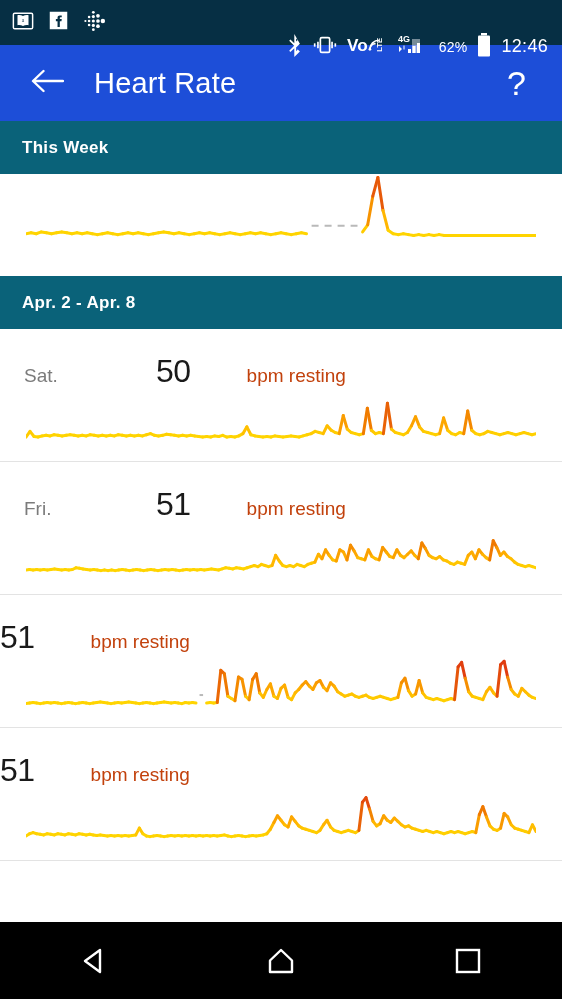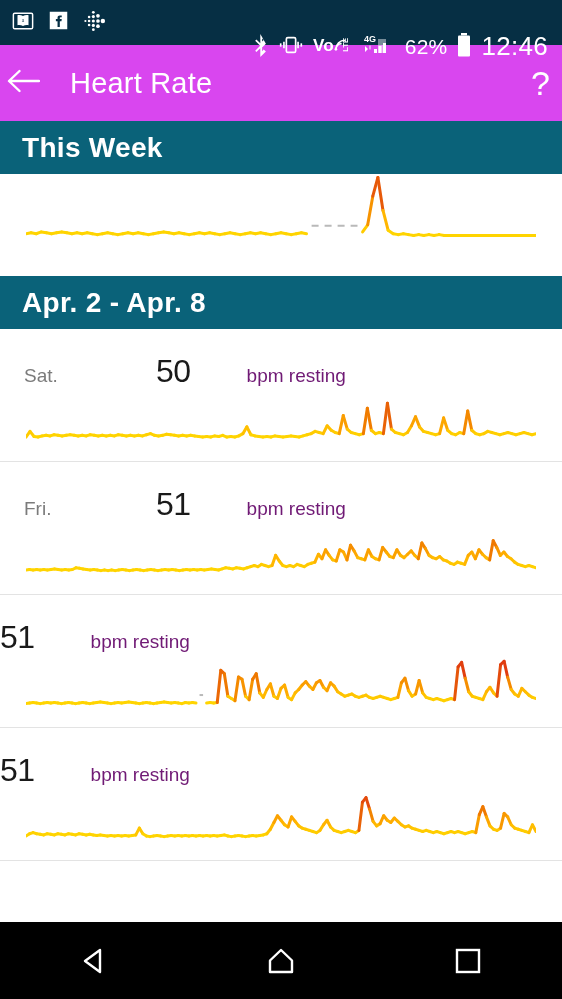--- a/index.html
+++ b/index.html
@@ -14,60 +14,60 @@
   
   .statusbar {
     height: 45px; background: #062f44;
     display: flex; align-items: center;
     padding: 0 14px 0 12px;
     color: #fff;
   }
   .sb-left { display: flex; align-items: center; gap: 14px; }
   .sb-right { display: flex; align-items: center; gap: 9px; margin-left: auto; margin-top: 48px; }
   .sb-ico { display: block; }
-  .sb-text { font-size: 21px; letter-spacing: .2px; color: #fff; }
-  .sb-clock { font-size: 26px; letter-spacing: .3px; color: #fff; }
+  .sb-text { font-size: 14px; letter-spacing: .2px; color: #fff; }
+  .sb-clock { font-size: 18px; letter-spacing: .3px; color: #fff; }
 
   
   .appbar {
-    height: 76px; background: #d946ef;
-    display: flex; align-items: center; padding: 0 6px;
+    height: 76px; background: #1d4ed8;
+    display: flex; align-items: center; padding: 0 30px;
   }
   .appbar-title {
     color: #fff; font-size: 29px; font-weight: 400;
     margin-left: 30px; letter-spacing: .2px;
   }
   .appbar-help {
     margin-left: auto; color: #fff; font-size: 34px; font-weight: 400;
     line-height: 1; padding-right: 6px;
   }
 
   
   .section-header {
     background: #0a6279; height: 53px;
     display: flex; align-items: center; padding: 0 22px;
   }
   .section-header .label {
-    color: #ffffff; font-size: 28px; font-weight: 700; letter-spacing: .3px;
+    color: #ffffff; font-size: 17px; font-weight: 700; letter-spacing: .3px;
   }
 
   
   .day-row { position: relative; background: #fff; border-bottom: 1px solid #e3e3e3; }
   .day-head {
     display: flex; align-items: baseline;
     padding: 24px 0 0 0;
     height: 56px;
     gap: 48px;
   }
   .day-name {
     width: 108px; padding-left: 24px;
     font-size: 19px; color: #7b7b7b;
   }
   .bpm-value { font-size: 32px; color: #1a1a1a; font-weight: 400; letter-spacing: -.5px; }
-  .bpm-unit { font-size: 19px; color: #701a75; margin-left: 8px; }
+  .bpm-unit { font-size: 19px; color: #c2410c; margin-left: 8px; }
   .chart-wrap { padding: 0 26px 14px 26px; }
   .chart-wrap svg { display: block; width: 100%; height: 62px; }
 
   
   .partial-row { background: #fff; height: 102px; overflow: hidden; position: relative; }
   .partial-row .chart-wrap { position: absolute; left: 0; right: 0; top: -18px; padding: 0 26px; }
   .partial-row .chart-wrap svg { height: 90px; }
 
   
   .navbar {

